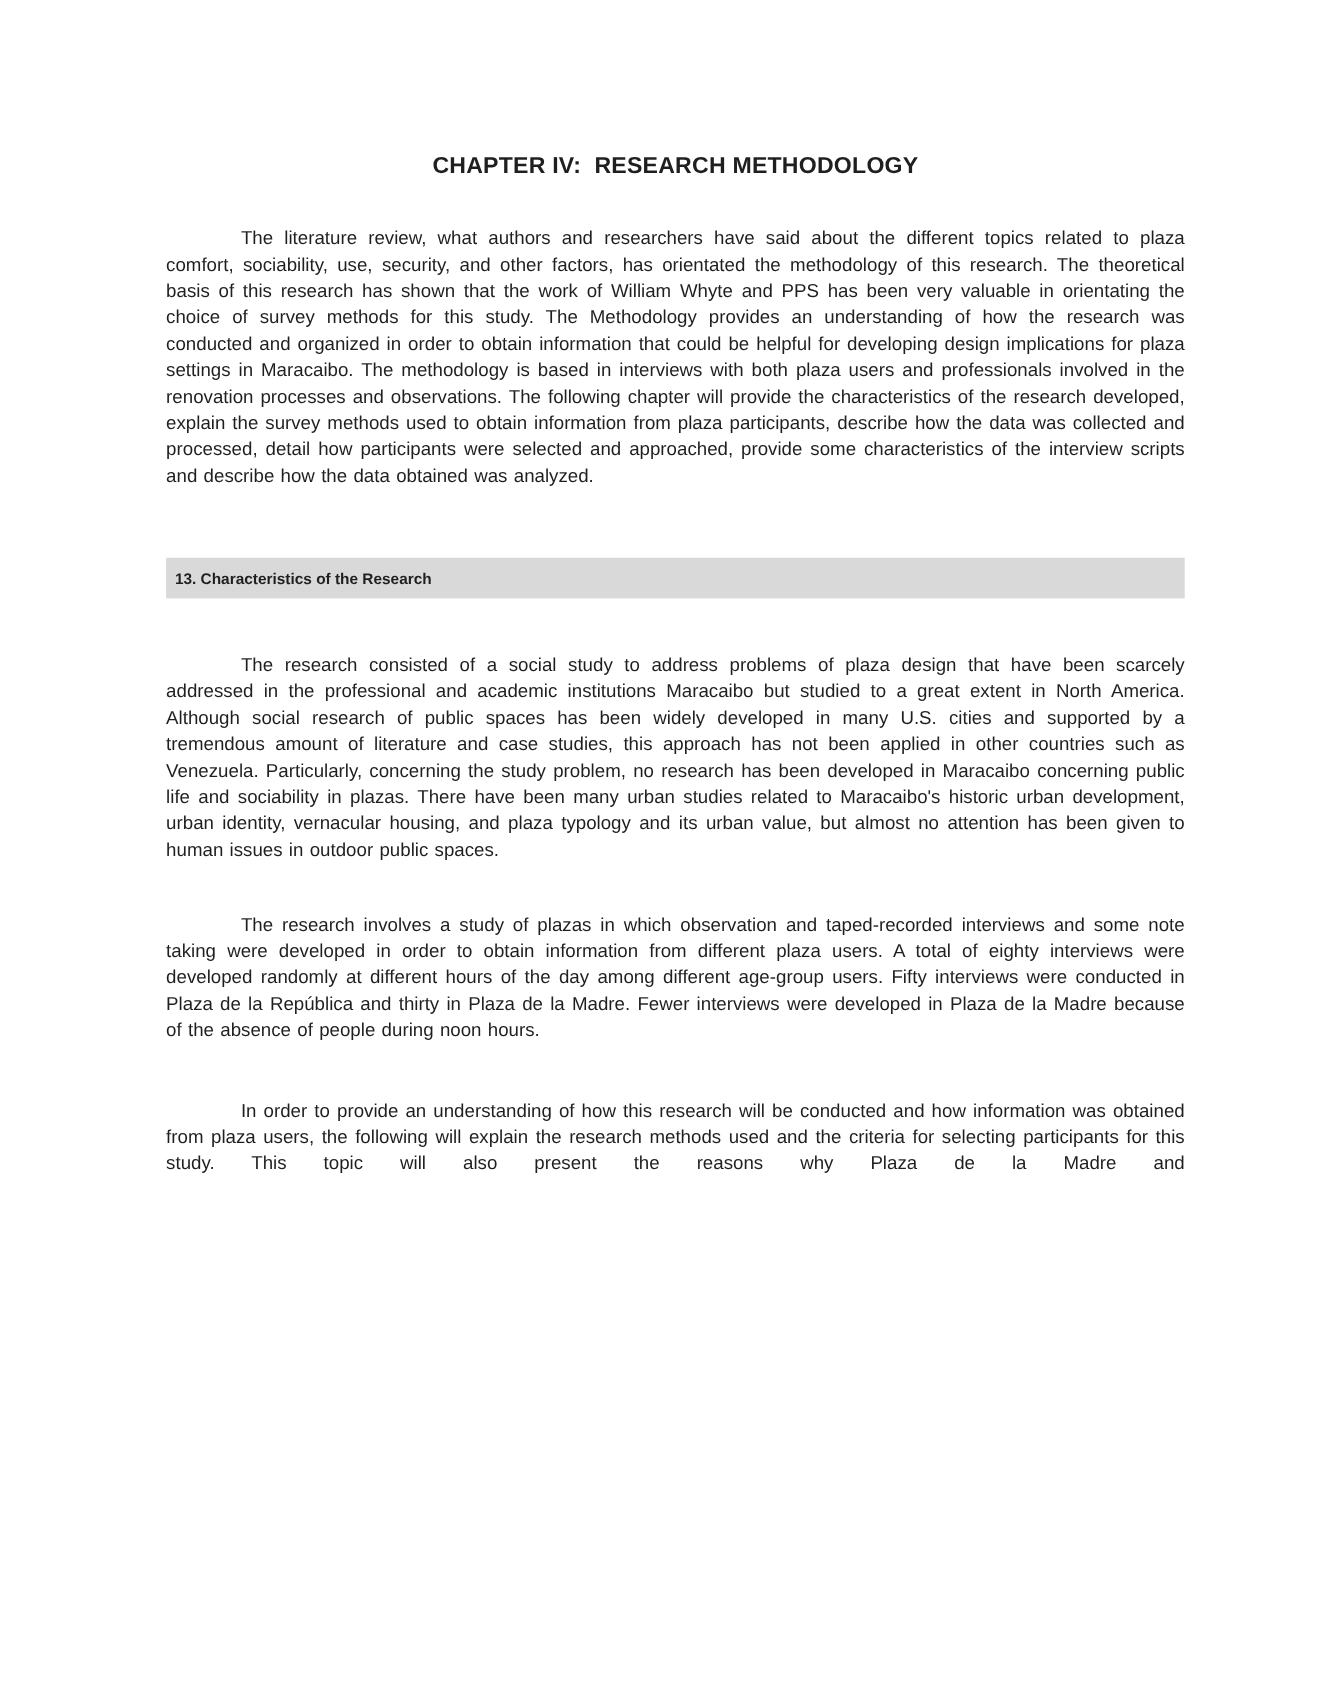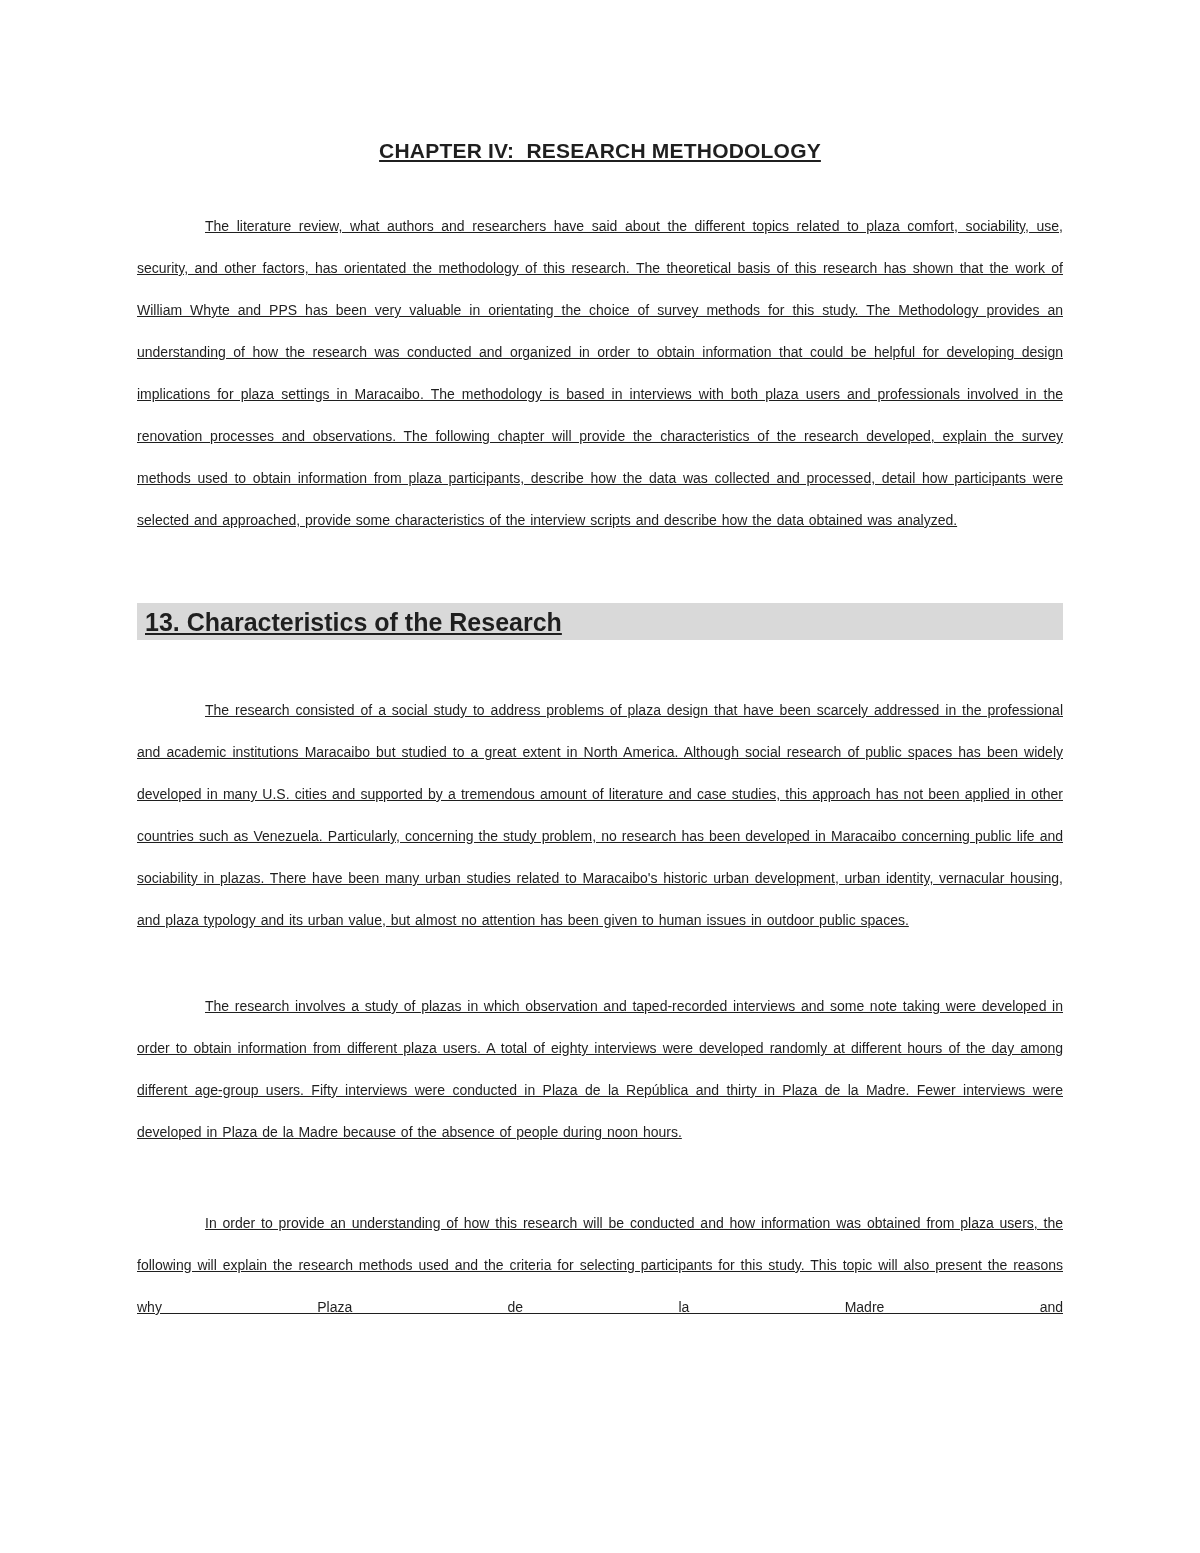--- a/index.html
+++ b/index.html
@@ -14,39 +14,38 @@
     height: 1553px;
     margin: 0 auto;
     background: var(--page-bg, #ffffff);
     font-family: "Liberation Sans", "DejaVu Sans", sans-serif;
     color: var(--text-color, #1f1f1f);
     overflow: hidden;
   }
 
   .content {
     position: absolute;
-    left: 137px;
+    left: 151px;
     top: 0;
     width: 926px;
-    text-decoration: underline;
   }
 
   .doc-title {
     margin-top: 139px;
     font-size: 21px;
     font-weight: bold;
     text-align: center;
     letter-spacing: 0.2px;
     white-space: pre-wrap;
     color: var(--text-color, #1f1f1f);
   }
 
   .body-text {
-    font-size: 14px;
-    line-height: 42px;
+    font-size: 17px;
+    line-height: 24px;
     text-align: justify;
     color: var(--text-color, #1f1f1f);
     word-spacing: 1px;
   }
 
   .indent {
     text-indent: 68px;
   }
 
   
@@ -58,21 +57,21 @@
     margin-top: 44px;
   }
 
   .intro {
     margin-top: 42px;
   }
 
   .section-heading {
     margin-top: 62px;
     background: var(--bar-bg, #d9d9d9);
-    font-size: 25px;
+    font-size: 14px;
     font-weight: bold;
     line-height: 24px;
     padding: 7px 8px 6px 8px;
     color: var(--text-color, #1f1f1f);
   }
 
   .after-heading {
     margin-top: 49px;
   }
 </style>

